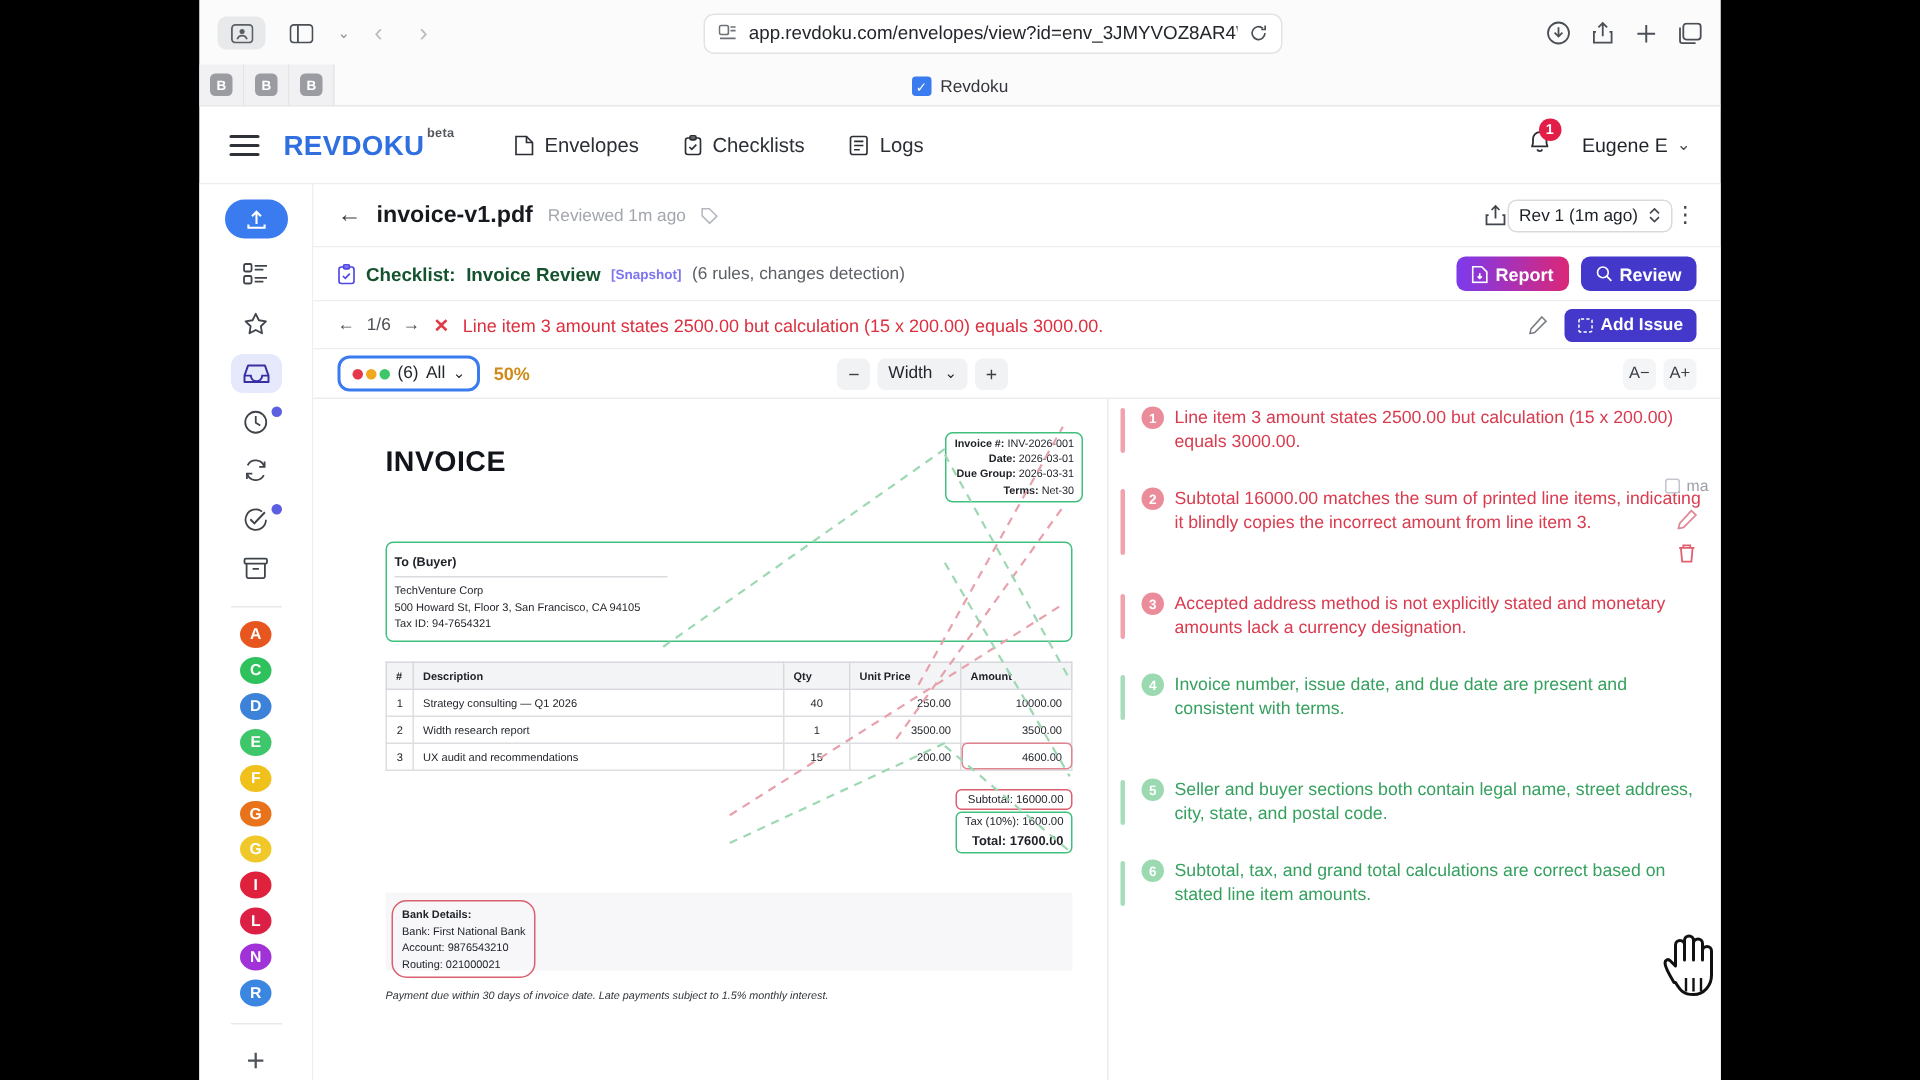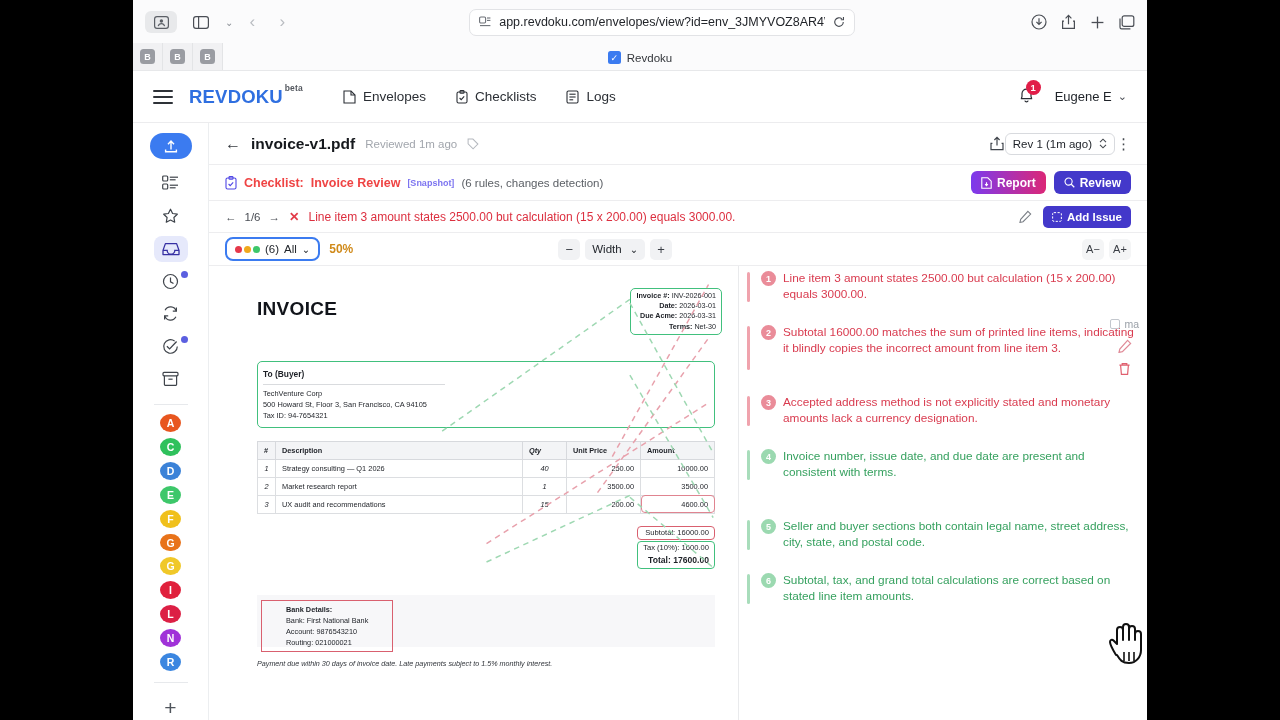--- a/index.html
+++ b/index.html
@@ -118,21 +118,21 @@
   .doc-head-right { margin-left:auto; display:flex; align-items:center; gap:1px; }
   .rev-select {
     border:1px solid #d8dade; border-radius:6px; height:22px; display:flex;
     align-items:center; gap:7px; padding:0 7px; font-size:11.5px; color:#1c2026; background:#fff;
   }
 
   .checklist-bar {
     height:36px; display:flex; align-items:center; padding:0 16px; gap:7px;
     border-bottom:1px solid #ededef; background:#fff;
   }
-  .cl-link { font-size:12.5px; color:#ef4444; font-weight:600;text-align:right; }
+  .cl-link { font-size:12.5px; color:#14532d; font-weight:600;text-align:right; }
   .cl-snap { font-size:9px; color:#7c74f0; font-weight:600; }
   .cl-right { margin-left:auto; display:flex; gap:8px; }
   .btn-report {
     height:23px; border-radius:6px; padding:0 10px; color:#fff; font-size:12px;
     display:flex;align-items:center;gap:5px; font-weight:600;
     background: linear-gradient(90deg,#7c3aed 0%, #db2777 100%);
   }
   .btn-review {
     height:23px; border-radius:6px; padding:0 10px; color:#fff; font-size:12px;
     display:flex;align-items:center;gap:5px; font-weight:600; background:#4338ca;
@@ -201,35 +201,35 @@
     position:absolute; left:0; right:0; top:-3px; bottom:-3px;
     border:1.4px solid #41c07d; border-radius:5px; pointer-events:none;
   }
   table.items { width:100%; border-collapse:collapse; margin-top:16px; font-size:7.4px; }
   table.items th {
     background:#f3f4f6; border:1px solid #d7d9dd; padding:4px 6px; font-weight:700;
     font-size:7.3px; text-align:left;
   }
   table.items td { border:1px solid #dcdee1; padding:4px 6px; }
   .ta-r { text-align:right; }
-  .ta-c { text-align:center;font-style:italic; }
+  .ta-c { text-align:center; }
   .col-n { width:18px; text-align:center; }
   .col-q { width:44px; text-align:center; }
   .col-u { width:74px; text-align:right; }
   .col-a { width:74px; text-align:right; }
   .flag-red { outline:1.4px solid #e08490; outline-offset:-1px; border-radius:4px; }
   .totals { margin-top:12px; display:flex; justify-content:flex-end; }
   .totals-inner { text-align:right; font-size:7.6px; line-height:1.6; position:relative; }
   .tot-sub { border:1.4px solid #d9606f; border-radius:4px; padding:0 5px; }
   .tot-rest { border:1.4px solid #41c07d; border-radius:4px; padding:0 5px; margin-top:1px;}
   .tot-total { font-weight:700; font-size:8.6px; }
   .bank-wrap { margin-top:26px; background:#f7f7f9; padding:10px 8px; position:relative; height:52px;}
   .bank {
-    position:absolute; left:4px; top:5px; border:1.4px solid #d9606f; border-radius:0;
-    padding:3px 24px; line-height:1.52; font-size:7.3px; background:transparent;
+    position:absolute; left:4px; top:5px; border:1.4px solid #d9606f; border-radius:10px;
+    padding:3px 6px; line-height:1.52; font-size:7.3px; background:transparent;
   }
   .bank b { font-weight:700; }
   .footnote { margin-top:12px; font-style:italic; font-size:7.2px; color:#31353b; }
 
   
   .note { position:absolute; display:flex; gap:7px; padding-left:14px; width:388px; }
   .note .bar { position:absolute; left:0; top:2px; width:2.5px; height:30px; border-radius:2px; }
   .pin {
     flex:0 0 15px; width:15px;height:15px;border-radius:50%; color:#fff; font-size:9px;
     font-weight:700; display:flex;align-items:center;justify-content:center; margin-top:1px;
@@ -559,21 +559,21 @@
 
           <div class="pdf-pane">
             <div class="page">
               <div class="inv">
 
                 <div class="inv-title">INVOICE</div>
 
                 <div class="meta-box">
                   <div><b>Invoice #:</b> <span>INV-2026-001</span></div>
                   <div><b>Date:</b> <span>2026-03-01</span></div>
-                  <div><b>Due Acme:</b> <span>2026-03-31</span></div>
+                  <div><b>Due Group:</b> <span>2026-03-31</span></div>
                   <div><b>Terms:</b> <span>Net-30</span></div>
                 </div>
 
                 <div class="parties">
                   <div class="parties-box"></div>
                   <div class="party">
                     <h4>To (Buyer)</h4>
                     <div class="rule"></div>
                     <div>TechVenture Corp</div>
                     <div>500 Howard St, Floor 3, San Francisco, CA 94105</div>
@@ -594,21 +594,21 @@
                   <tbody>
                     <tr>
                       <td class="ta-c">1</td>
                       <td>Strategy consulting — Q1 2026</td>
                       <td class="ta-c">40</td>
                       <td class="ta-r">250.00</td>
                       <td class="ta-r">10000.00</td>
                     </tr>
                     <tr>
                       <td class="ta-c">2</td>
-                      <td>Market research report</td>
+                      <td>Width research report</td>
                       <td class="ta-c">1</td>
                       <td class="ta-r">3500.00</td>
                       <td class="ta-r">3500.00</td>
                     </tr>
                     <tr>
                       <td class="ta-c">3</td>
                       <td>UX audit and recommendations</td>
                       <td class="ta-c">15</td>
                       <td class="ta-r">200.00</td>
                       <td class="ta-r flag-red">4600.00</td>

